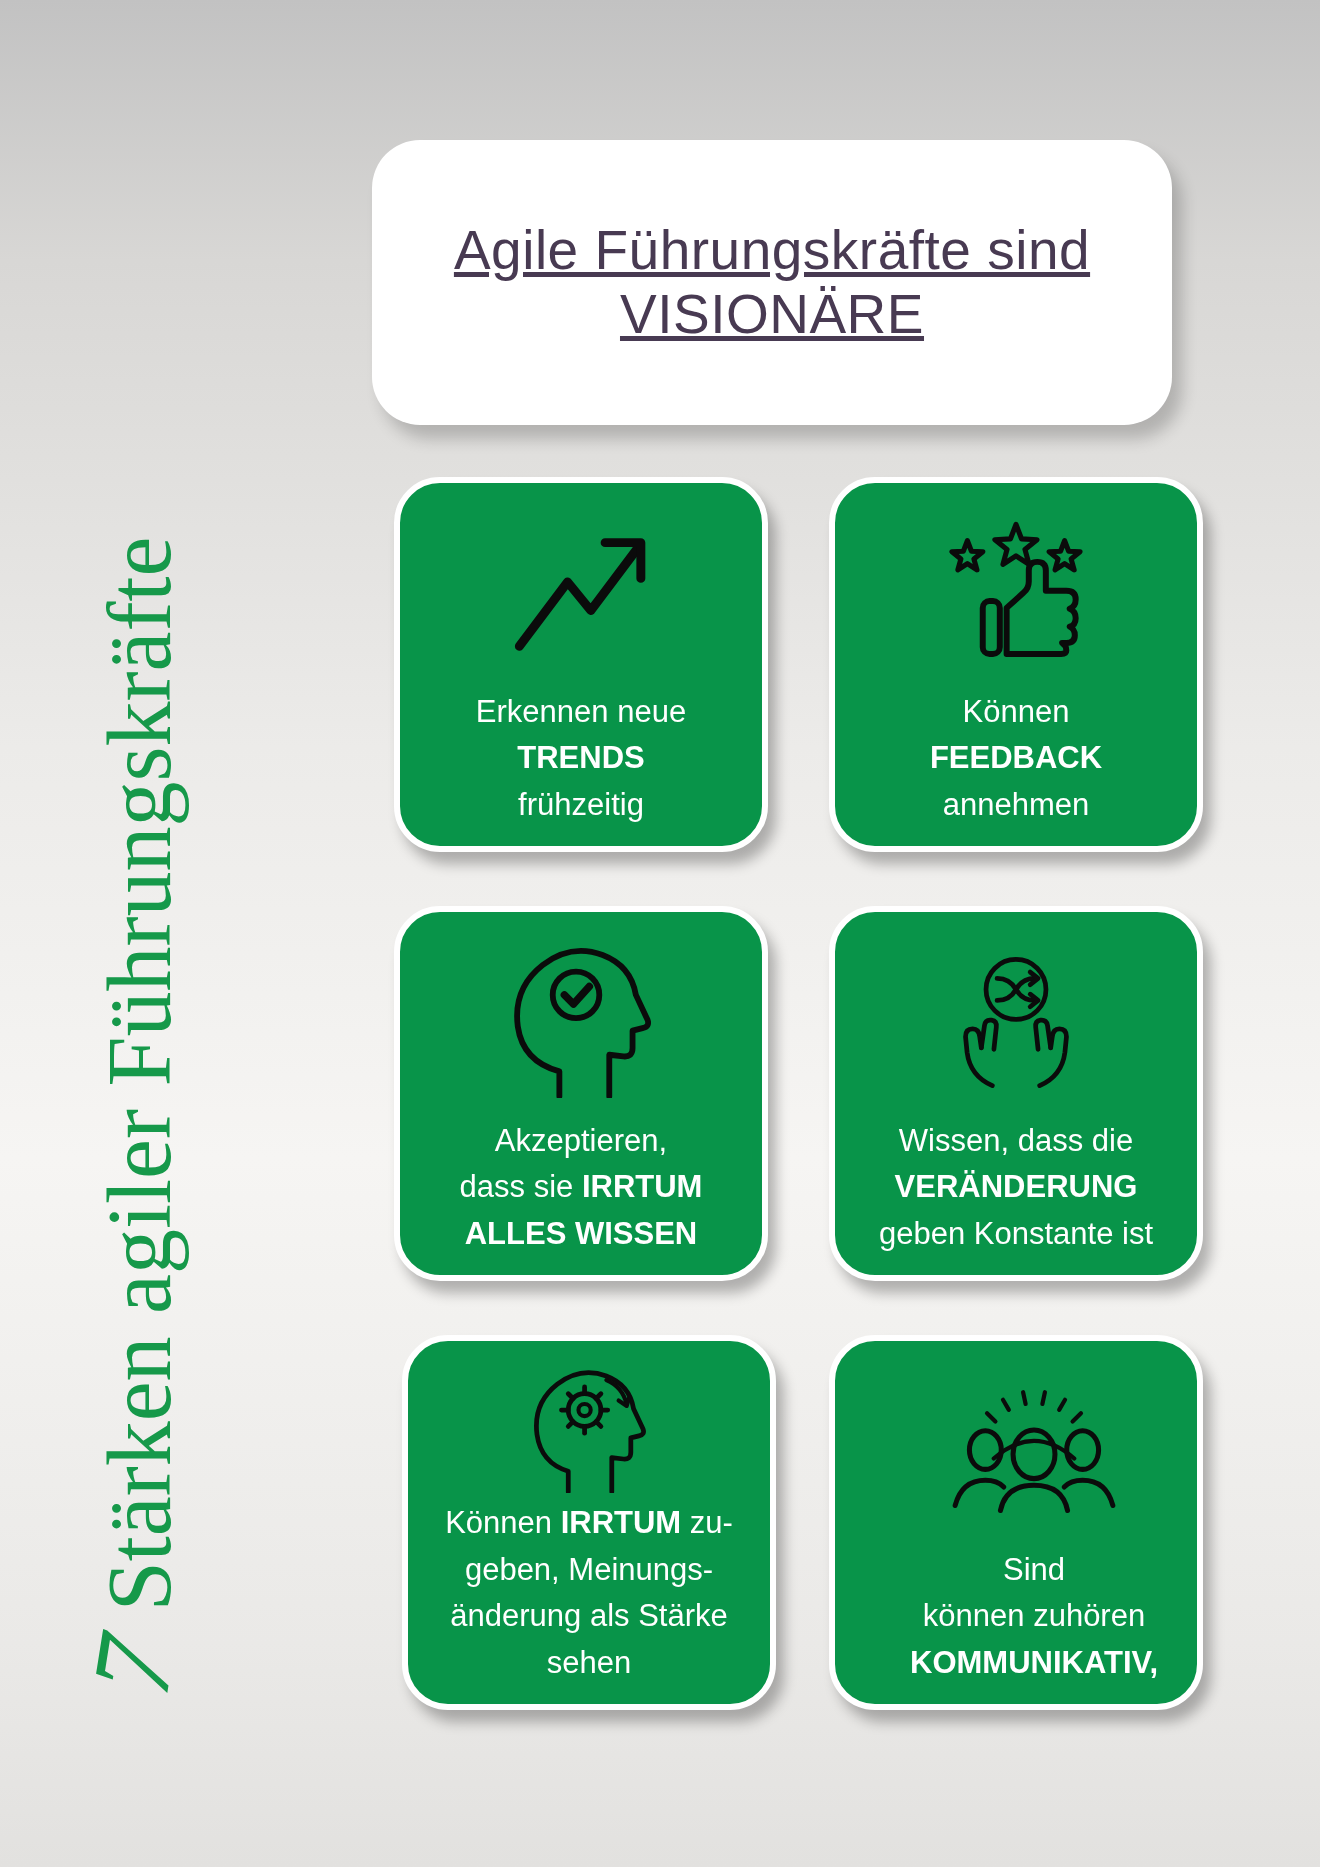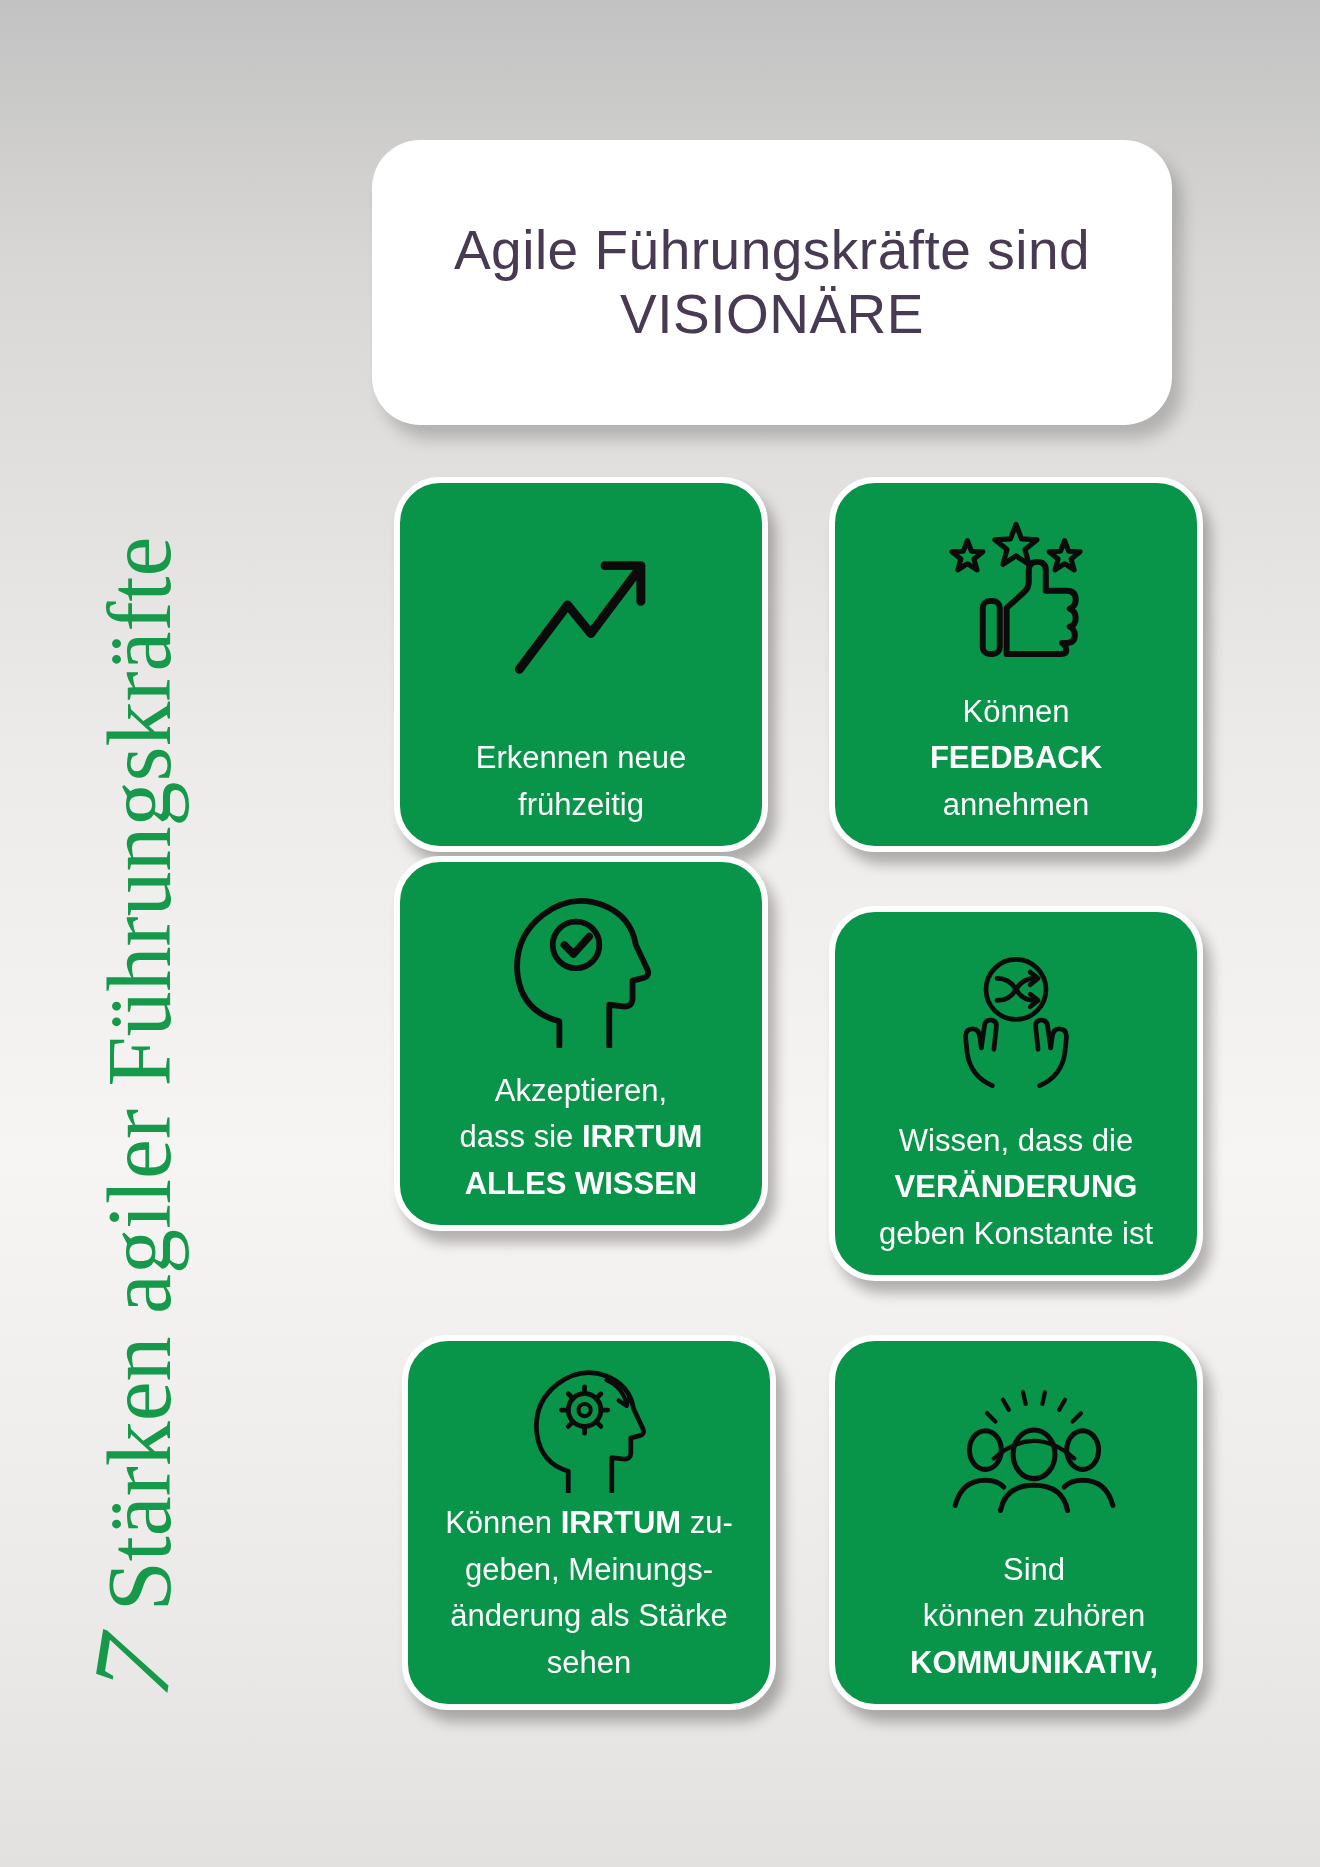--- a/index.html
+++ b/index.html
@@ -5,21 +5,21 @@
   html,body{margin:0;padding:0;background:#b9b9b9;}
   .canvas{
     position:relative;width:1320px;height:1867px;overflow:hidden;
     background:linear-gradient(180deg,#c2c2c2 0%,#d8d7d5 14%,#ecebe9 40%,#f6f5f3 62%,#eae9e7 88%,#e2e1df 100%);
     font-family:"Liberation Sans","DejaVu Sans",sans-serif;
   }
   .title-card{
     position:absolute;left:372px;top:140px;width:800px;height:285px;background:#ffffff;
     border-radius:48px;box-shadow:10px 14px 16px rgba(0,0,0,.20);
     display:flex;flex-direction:column;align-items:center;justify-content:center;
-    text-align:left;color:#483a52;font-size:55px;line-height:1.16;letter-spacing:.5px;
+    text-align:left;color:#483a52;font-size:55px;line-height:1.16;letter-spacing:.5px;text-decoration:underline;
   }
   .card{
     position:absolute;width:374px;height:375px;background:#089449;
     border:6px solid #ffffff;border-radius:46px;box-sizing:border-box;
     box-shadow:8px 12px 13px rgba(0,0,0,.28);
     display:flex;flex-direction:column;align-items:center;color:#ffffff;margin-left:28px;
   }
   .card-icon{flex:1;display:flex;align-items:center;justify-content:center;width:100%;padding-top:8px;}
   .card-text{font-size:31px;line-height:1.5;text-align:center;padding:0 6px 18px;width:100%;box-sizing:border-box;}
   .tl{white-space:pre-wrap;}
@@ -28,21 +28,21 @@
   .vertical-title{
     position:absolute;left:62px;top:1744px;width:1256px;height:155px;
     transform:rotate(-90deg);transform-origin:0 0;
     display:flex;align-items:center;justify-content:center;
     color:#16994a;font-family:"Liberation Serif","DejaVu Serif",serif;font-size:90px;white-space:nowrap;
   }
   .vt-number{font-style:italic;font-size:112px;margin-right:28px;transform:rotate(9deg) translateY(-6px);}
   
   .pos-r1c1{left:366px;top:477px;}
   .pos-r1c2{left:801px;top:477px;}
-  .pos-r2c1{left:366px;top:856px;}
+  .pos-r2c1{left:366px;top:906px;}
   .pos-r2c2{left:801px;top:906px;justify-content:space-between;}
   .pos-r3c1{left:374px;top:1335px;}
   .pos-r3c2{left:801px;top:1335px;padding-left:36px;}
 </style>
 </head>
 <body>
 
 <div class="canvas">
 
   <div class="vertical-title">
@@ -57,20 +57,21 @@
 
   <div class="card pos-r1c1">
     <div class="card-icon">
       <svg width="152" height="134" viewBox="0 0 170 150" fill="none" stroke="#0b0b0b" stroke-width="10" stroke-linecap="round" stroke-linejoin="round">
         <polyline points="16,138 70,66 96,98 150,26"></polyline>
         <polyline points="112,22 152,22 152,62"></polyline>
       </svg>
     </div>
     <div class="card-text">
         <div class="tl"><span>Erkennen neue</span></div>
+        <div class="tl"><span class="b">TRENDS</span></div>
         <div class="tl"><span>frühzeitig</span></div>
       </div>
   </div>
 
   <div class="card pos-r1c2">
     <div class="card-icon">
       <svg width="162" height="146" viewBox="0 0 190 170" fill="none" stroke="#0b0b0b" stroke-width="6" stroke-linecap="round" stroke-linejoin="round">
         <polygon points="95,8 101.5,25.1 119.7,26 105.5,37.4 110.3,55 95,45 79.7,55 84.5,37.4 70.3,26 88.5,25.1"></polygon>
         <polygon points="38,27 42.7,39.5 56.1,40.1 45.6,48.5 49.2,61.4 38,54 26.8,61.4 30.4,48.5 19.9,40.1 33.3,39.5"></polygon>
         <polygon points="152,27 156.7,39.5 170.1,40.1 159.6,48.5 163.2,61.4 152,54 140.8,61.4 144.4,48.5 133.9,40.1 147.3,39.5"></polygon>

